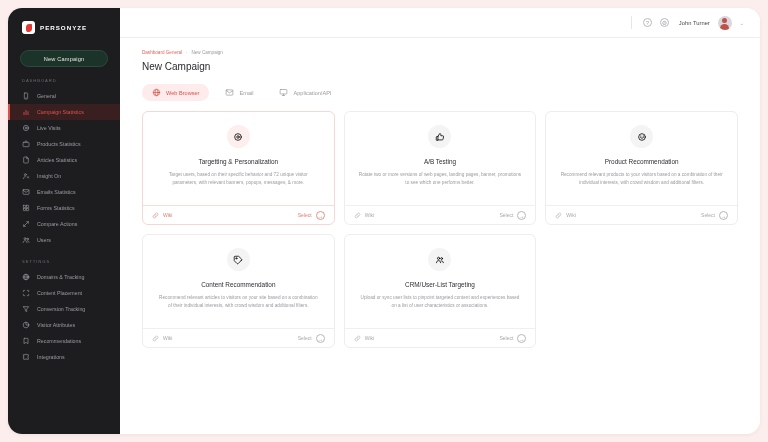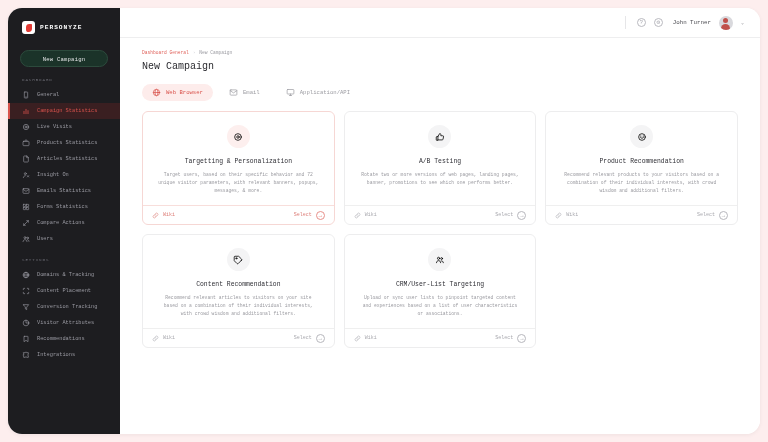--- a/index.html
+++ b/index.html
@@ -11,21 +11,20 @@
   }
   .app-window {
     position: absolute;
     left: 8px; top: 8px;
     width: 752px; height: 426px;
     background: #ffffff;
     border-radius: 14px;
     overflow: hidden;
     display: flex;
     box-shadow: 0 1px 4px rgba(0,0,0,0.06);
-    font-family: Liberation Mono, monospace;
   }
 
   
   .sidebar {
     width: 112px;
     background: #1d1d20;
     color: #8b8b92;
     flex: 0 0 112px;
     padding: 0;
     position: relative;

